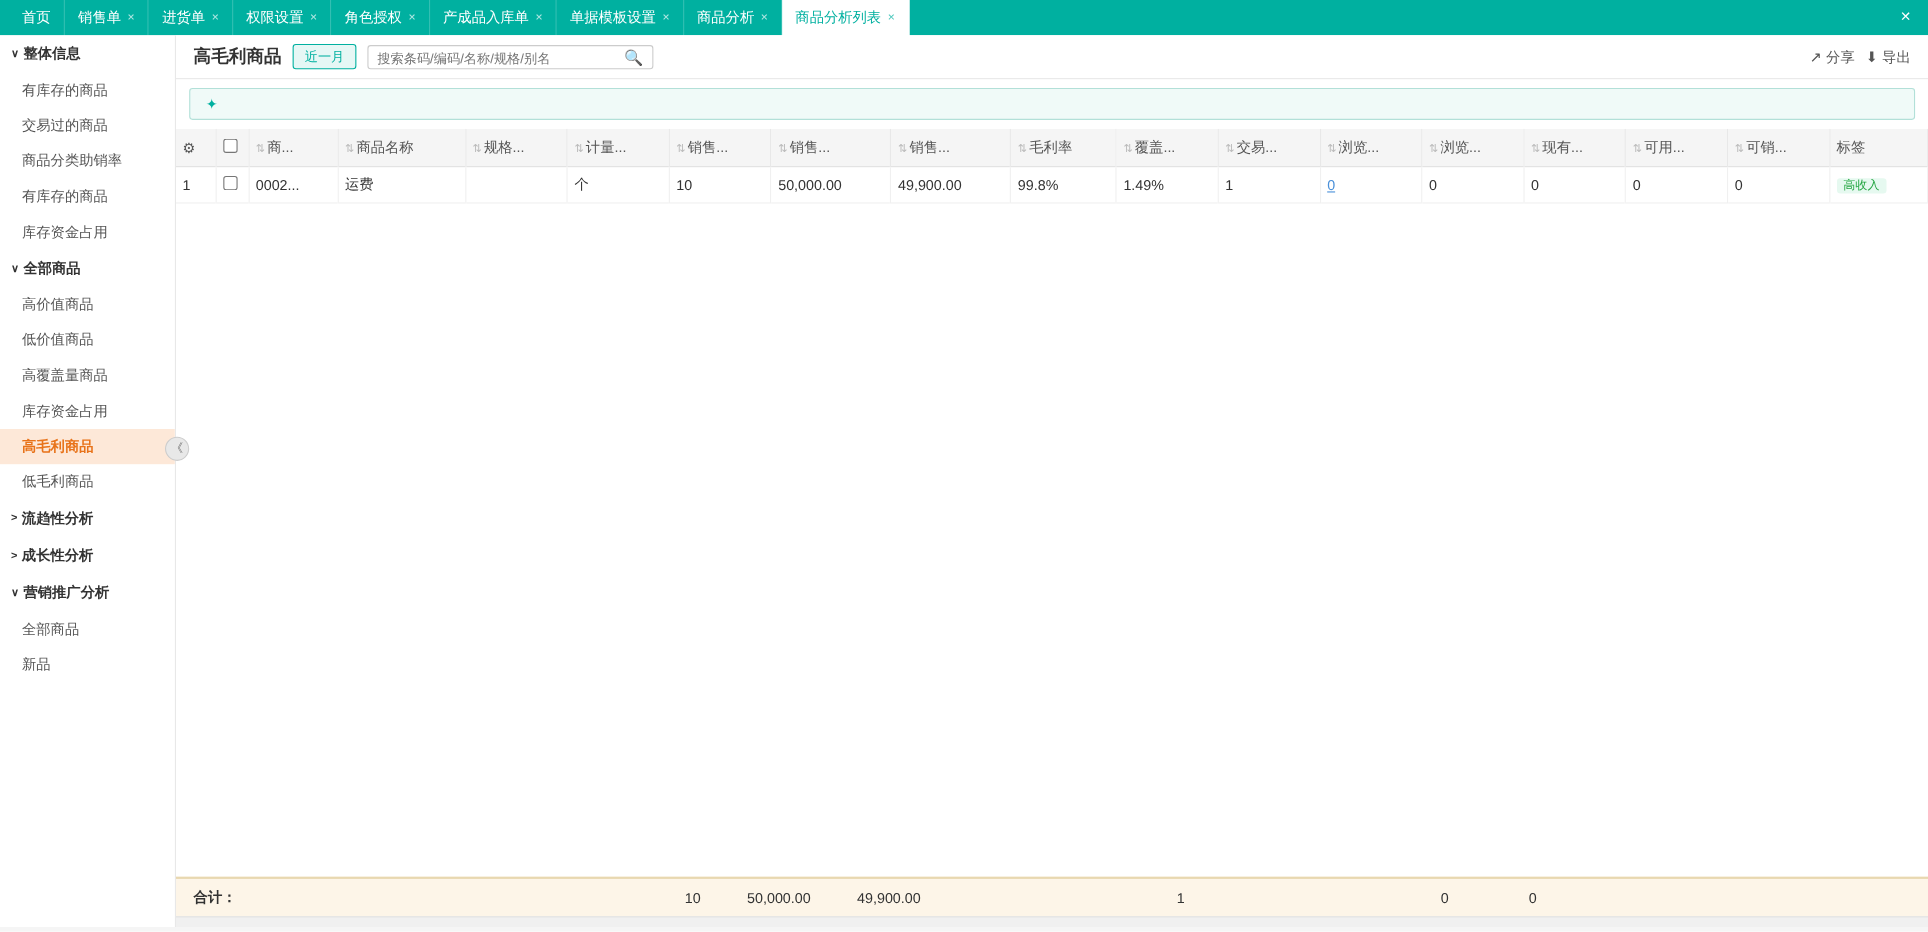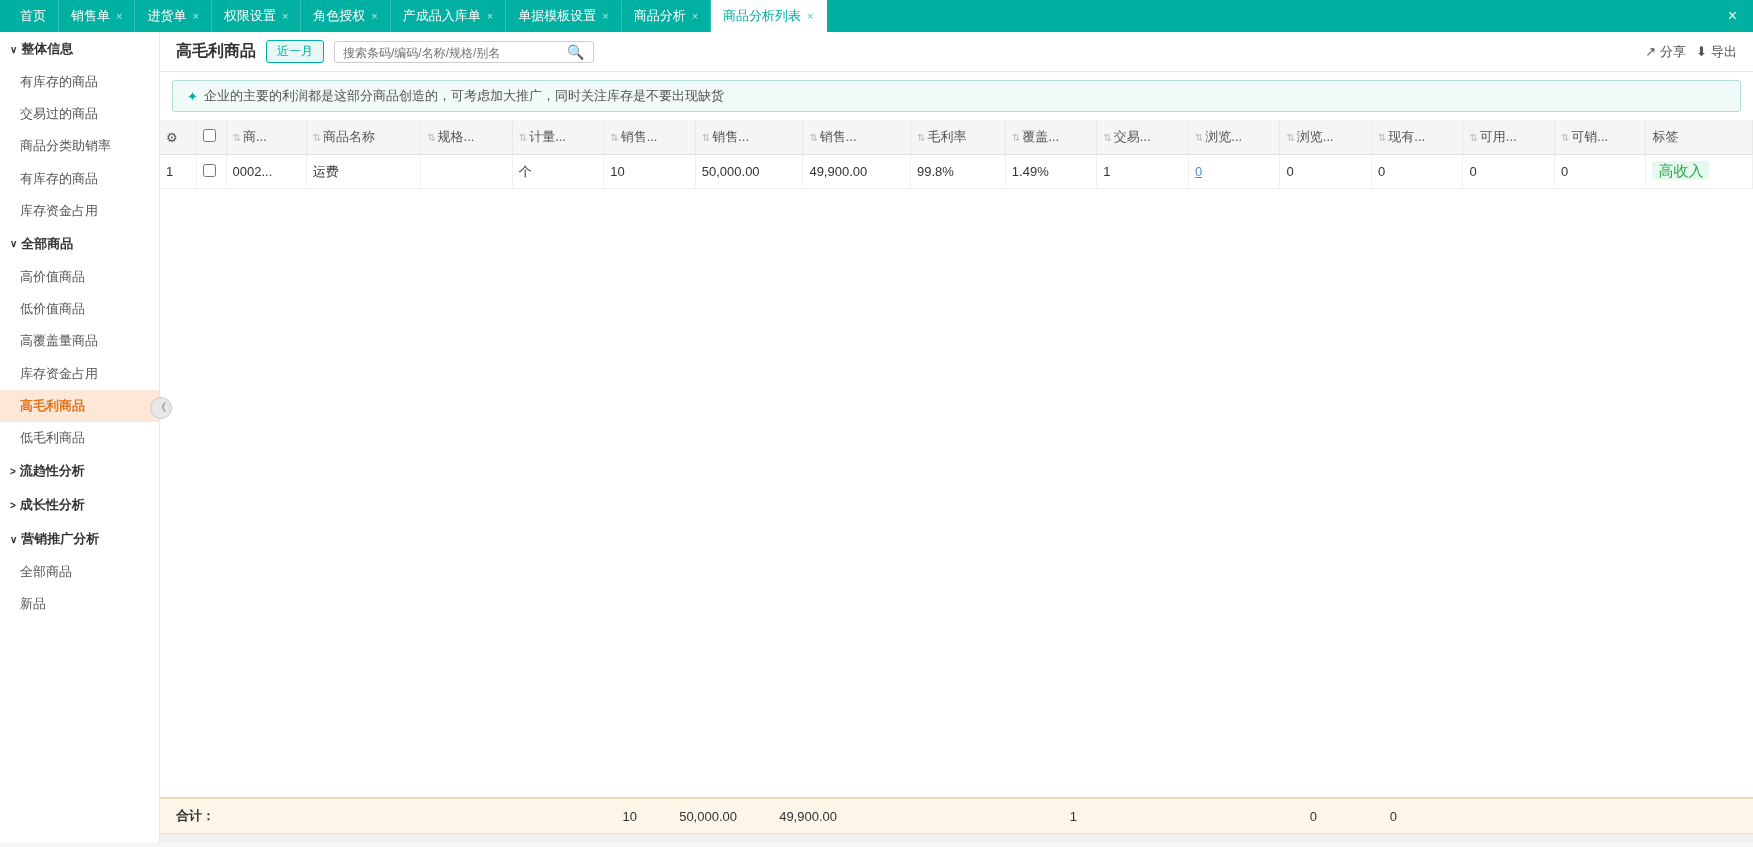--- a/index.html
+++ b/index.html
@@ -211,21 +211,21 @@
     tbody td {
       padding: 7px 6px;
       color: #333;
       border-right: 1px solid #f0f0f0;
     }
     .tag-high-income {
       background: #e6f9f0;
       color: #28a745;
       border-radius: 3px;
       padding: 1px 6px;
-      font-size: 15px;
+      font-size: 11px;
     }
     .link-blue { color: #4a90d9; text-decoration: underline; cursor: pointer; }
 
     
     .table-footer {
       background: #fdf5e8;
       border-top: 2px solid #e8d8b0;
       padding: 7px 16px;
       display: flex;
       align-items: center;
@@ -350,21 +350,20 @@
           </div>
           <div class="action-btn">
             <span>⬇</span>
             <span>导出</span>
           </div>
         </div>
       </div>
 
       <div class="info-banner">
         <span class="info-icon">✦</span>
-        <span>企业的主要的利润都是这部分商品创造的，可考虑加大推广，同时关注库存是不要出现缺货</span>
       </div>
 
       <div class="table-wrapper">
         <table>
           <thead id="table-head">
               <tr>
                 <th style="width: 36px;"><span>⚙</span></th>
                 <th style="width: 30px;"><input type="checkbox" style=""></th>
                 <th><span class="col-sort">⇅</span>商...</th>
                 <th><span class="col-sort">⇅</span>商品名称</th>

